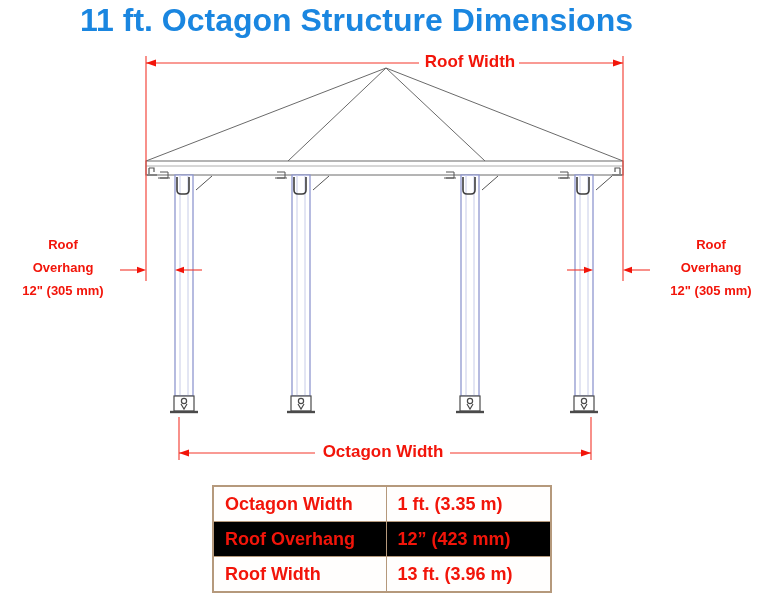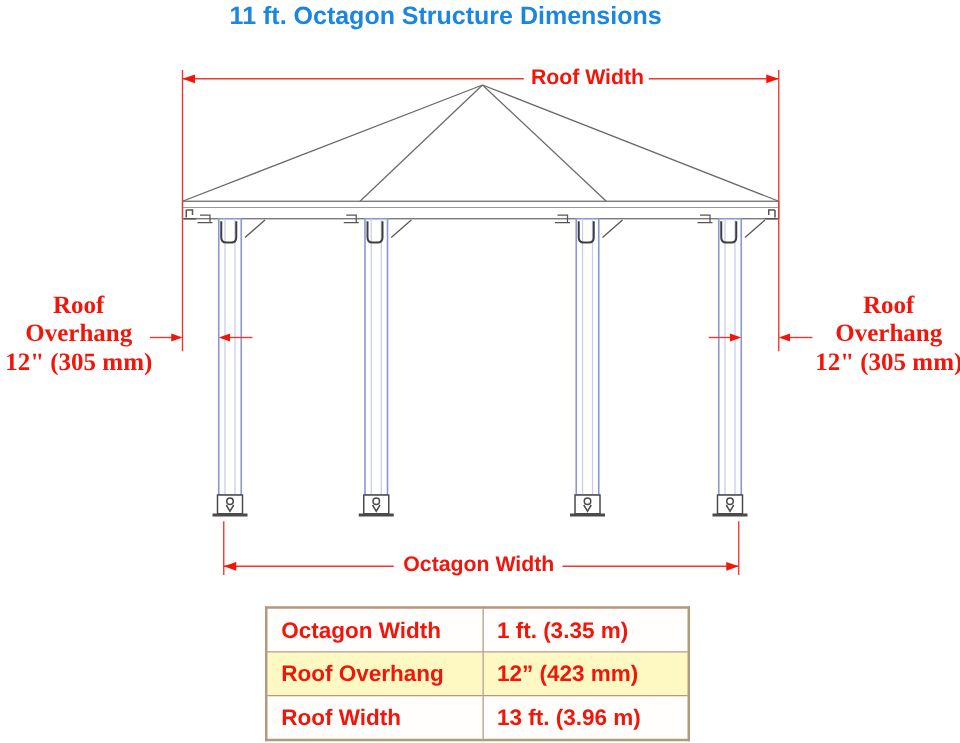--- a/index.html
+++ b/index.html
@@ -2,45 +2,45 @@
 <html><head>
 <meta charset="utf-8">
 <style>
   html,body{margin:0;padding:0;background:#ffffff;}
   .stage{
     position:relative;width:768px;height:594px;background:#ffffff;
     overflow:hidden;font-family:"Liberation Sans","DejaVu Sans",sans-serif;
   }
   .page-title{
     position:absolute;left:0;top:2px;width:713px;text-align:center;
-    font-size:20px;font-weight:bold;color:#1a86e0;letter-spacing:0;
+    font-size:32px;font-weight:bold;color:#1a86e0;letter-spacing:0;
   }
   .diagram-svg{position:absolute;left:0;top:0;}
   .dim-label{
     position:absolute;color:#f2150a;font-weight:bold;font-size:17px;
     text-align:center;line-height:20px;white-space:nowrap;
   }
   .roof-width-label{left:420px;top:52px;width:100px;}
   .octagon-width-label{left:318px;top:442px;width:130px;}
-  .overhang-label{line-height:23px;font-size:20px;font-family:Liberation Serif, serif;}
+  .overhang-label{line-height:23px;font-size:13px;}
   .overhang-left{left:0px;top:233px;width:126px;}
   .overhang-right{left:648px;top:233px;width:126px;}
   .spec-table{
     position:absolute;left:212px;top:485px;width:338px;
     border-collapse:collapse;table-layout:fixed;
     border:2px solid #b5997c;
   }
   .spec-table td{
     border:1.5px solid #b5997c;height:34px;padding:0 0 0 11px;
     font-size:18px;font-weight:bold;color:#f2150a;vertical-align:middle;
     background:#fffefd;white-space:nowrap;overflow:hidden;
   }
   .spec-table col.c-label{width:173px;}
   .spec-table col.c-value{width:165px;}
-  .spec-table tr.alt td{background:#fef9c3;margin-left:32px;}
+  .spec-table tr.alt td{background:#000000;margin-left:32px;}
 </style>
 </head>
 <body>
 
 <div class="stage">
 
   <div class="page-title">11 ft. Octagon Structure Dimensions</div>
 
   <svg class="diagram-svg" width="768" height="470" viewBox="0 0 768 470">
 

